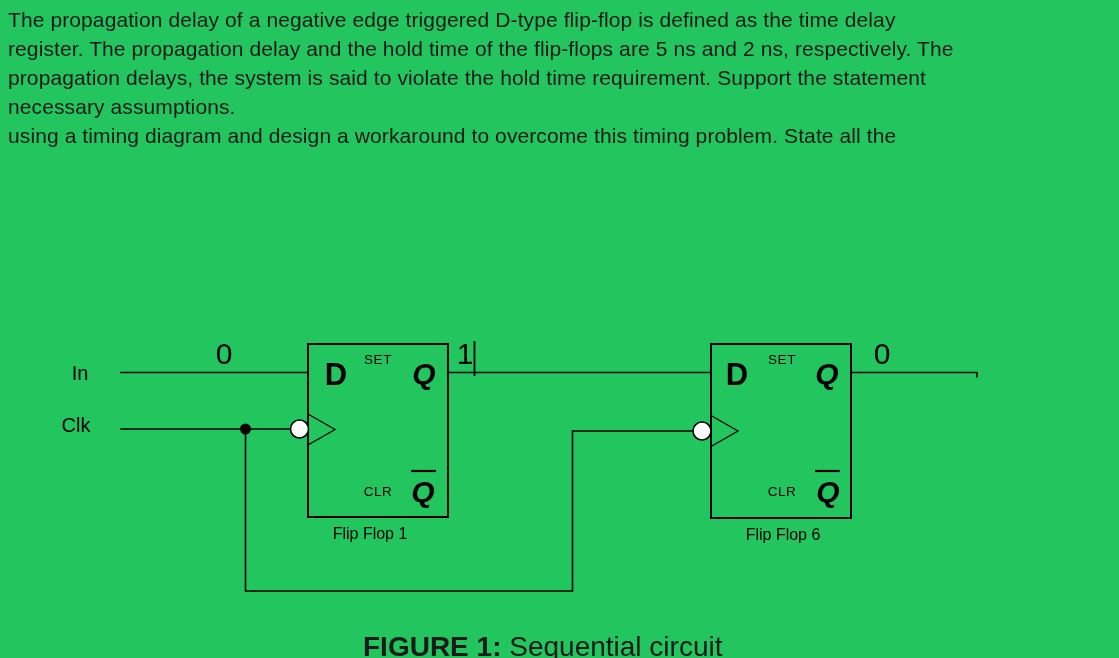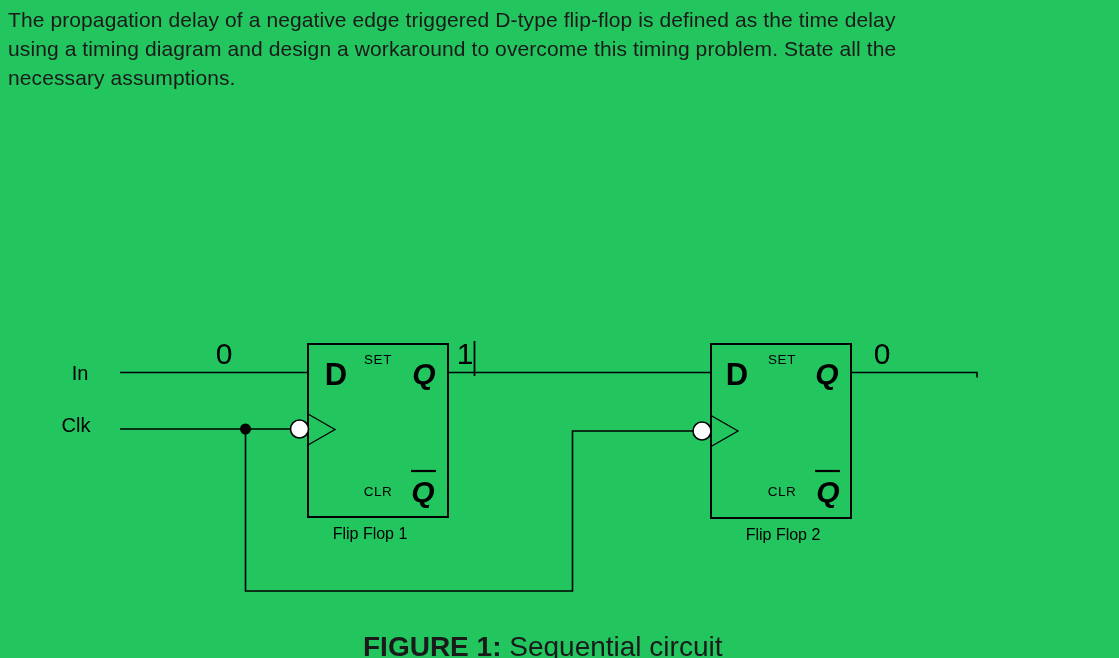--- a/index.html
+++ b/index.html
@@ -63,22 +63,24 @@
   }
   .caption b { font-weight: bold; }
 </style>
 </head>
 <body>
 
 <div class="page">
 
   <div class="problem-text">
       <div class="tline"><span>The propagation delay of a negative edge triggered D-type flip-flop is defined as the time delay</span></div>
+      <div class="tline"><span>register. The propagation delay and the hold time of the flip-flops are 5 ns and 2 ns, respectively. The</span></div>
+      <div class="tline"><span>propagation delays, the system is said to violate the hold time requirement. Support the statement</span></div>
+      <div class="tline"><span>necessary assumptions.</span></div>
       <div class="tline"><span>using a timing diagram and design a workaround to overcome this timing problem. State all the</span></div>
-      <div class="tline"><span>necessary assumptions.</span></div>
     </div>
 
   <svg class="circuit-svg" viewBox="0 0 1119 658" fill="none" stroke="#000000">
 
     <line x1="120" y1="372.5" x2="308" y2="372.5" stroke-width="1.6"></line>
 
     <line x1="120" y1="429" x2="290.5" y2="429" stroke-width="1.6"></line>
 
     <circle cx="245.5" cy="429" r="5.5" fill="#000000" stroke="none"></circle>
 
@@ -115,19 +117,19 @@
   <div class="lbl lbl-q" style="left:424px; top:374px;">Q</div>
   <div class="lbl lbl-pin" style="left:378px; top:492px;">CLR</div>
   <div class="lbl lbl-q" style="left:423px; top:492px;">Q</div>
   <div class="lbl lbl-name" style="left:370px; top:534px;">Flip Flop 1</div>
 
   <div class="lbl lbl-d" style="left:737px; top:374px;">D</div>
   <div class="lbl lbl-pin" style="left:782px; top:360px;">SET</div>
   <div class="lbl lbl-q" style="left:827px; top:374px;">Q</div>
   <div class="lbl lbl-pin" style="left:782px; top:492px;">CLR</div>
   <div class="lbl lbl-q" style="left:828px; top:492px;">Q</div>
-  <div class="lbl lbl-name" style="left:783px; top:535px;">Flip Flop 2</div>
+  <div class="lbl lbl-name" style="left:783px; top:535px;">Flip Flop 6</div>
 
   <div class="caption">
     <b>FIGURE 1:</b><span> Sequential circuit</span>
   </div>
 
 </div>
 
 </body></html>

